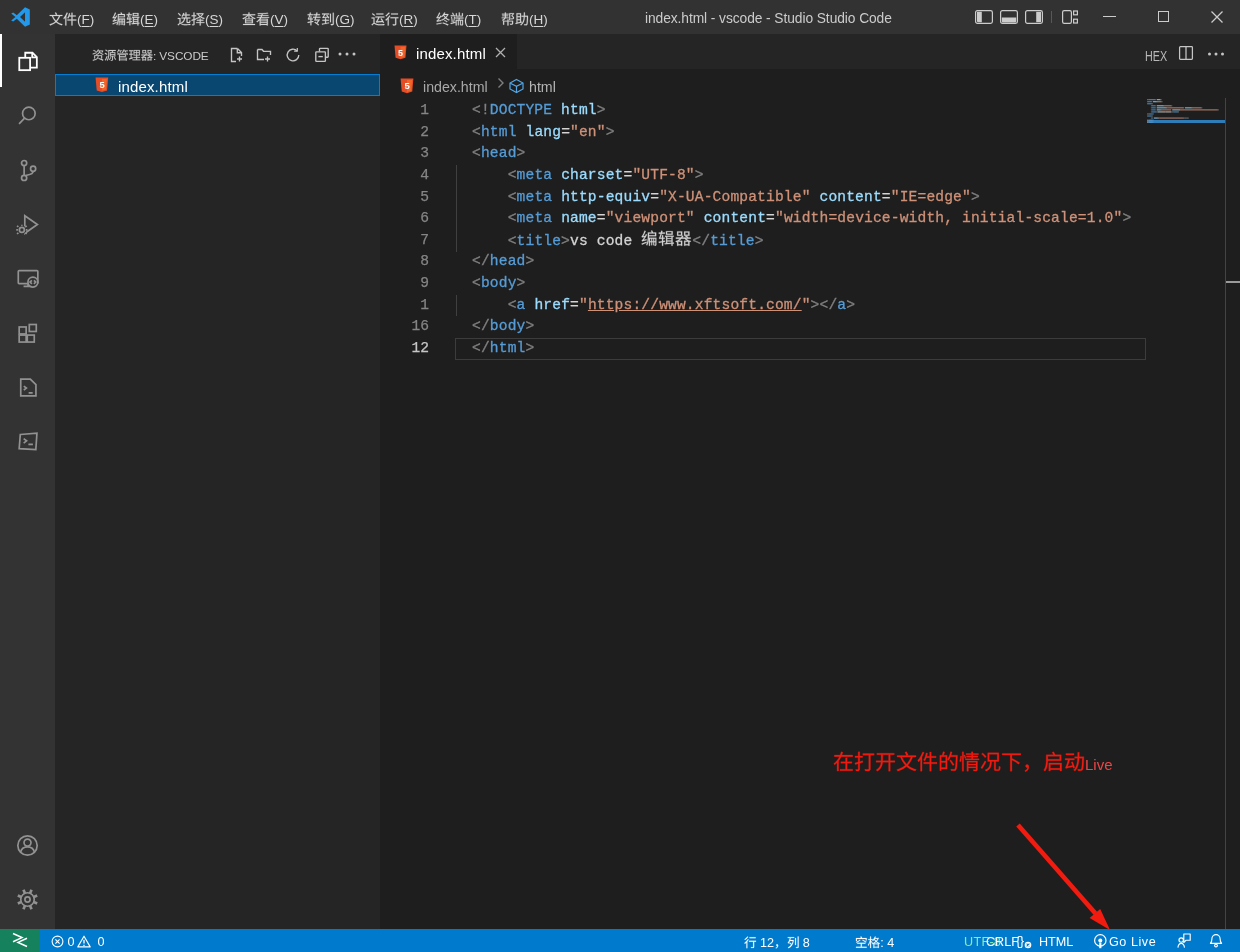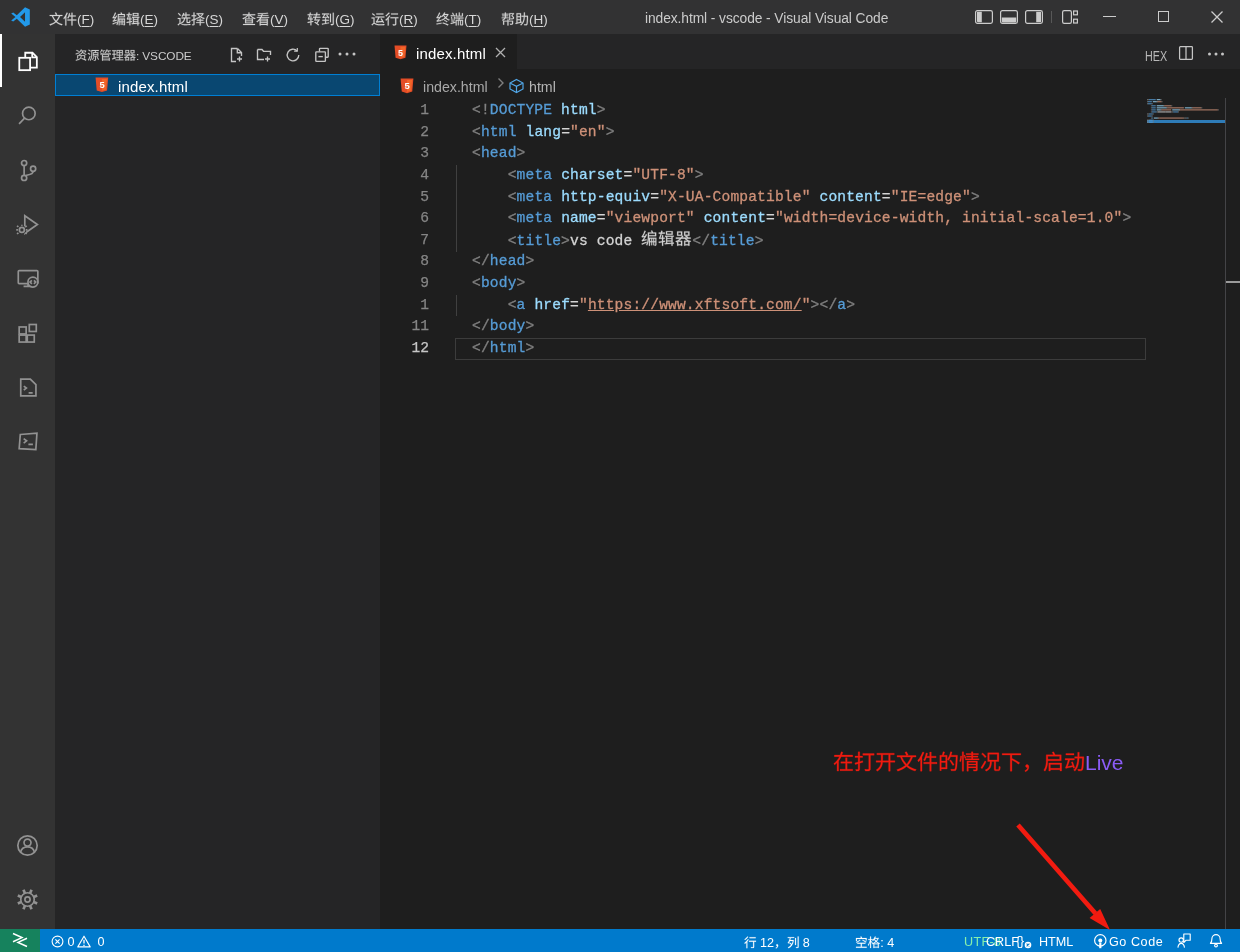--- a/index.html
+++ b/index.html
@@ -81,21 +81,21 @@
     <div class="cl">1</div>
     <div class="cl">2</div>
     <div class="cl">3</div>
     <div class="cl">4</div>
     <div class="cl">5</div>
     <div class="cl">6</div>
     <div class="cl">7</div>
     <div class="cl">8</div>
     <div class="cl">9</div>
     <div class="cl">1</div>
-    <div class="cl">11</div>
+    <div class="cl">16</div>
     <div class="cl" style="color:#c6c6c6">12</div>
   </div>
 <div id="code"><div class="cl"><span class="p">&lt;!</span><span class="t">DOCTYPE</span> <span class="a">html</span><span class="p">&gt;</span></div><div class="cl"><span class="p">&lt;</span><span class="t">html</span> <span class="a">lang</span><span class="w">=</span><span class="s">"en"</span><span class="p">&gt;</span></div><div class="cl"><span class="p">&lt;</span><span class="t">head</span><span class="p">&gt;</span></div><div class="cl">    <span class="p">&lt;</span><span class="t">meta</span> <span class="a">charset</span><span class="w">=</span><span class="s">"UTF-8"</span><span class="p">&gt;</span></div><div class="cl">    <span class="p">&lt;</span><span class="t">meta</span> <span class="a">http-equiv</span><span class="w">=</span><span class="s">"X-UA-Compatible"</span> <span class="a">content</span><span class="w">=</span><span class="s">"IE=edge"</span><span class="p">&gt;</span></div><div class="cl">    <span class="p">&lt;</span><span class="t">meta</span> <span class="a">name</span><span class="w">=</span><span class="s">"viewport"</span> <span class="a">content</span><span class="w">=</span><span class="s">"width=device-width, initial-scale=1.0"</span><span class="p">&gt;</span></div><div class="cl">    <span class="p">&lt;</span><span class="t">title</span><span class="p">&gt;</span><span class="w">vs code </span><svg style="overflow:visible;vertical-align:baseline" width="51" height="14.5" fill="#d4d4d4" stroke="#d4d4d4" stroke-width="14">
         <use href="#c2" transform="translate(0,14.5) scale(0.0165)"></use>
         <use href="#c3" transform="translate(17,14.5) scale(0.0165)"></use>
         <use href="#c20" transform="translate(34,14.5) scale(0.0165)"></use>
       </svg><span class="p">&lt;/</span><span class="t">title</span><span class="p">&gt;</span></div><div class="cl"><span class="p">&lt;/</span><span class="t">head</span><span class="p">&gt;</span></div><div class="cl"><span class="p">&lt;</span><span class="t">body</span><span class="p">&gt;</span></div><div class="cl">    <span class="p">&lt;</span><span class="t">a</span> <span class="a">href</span><span class="w">=</span><span class="s">"</span><span class="u">https://www.xftsoft.com/</span><span class="s">"</span><span class="p">&gt;</span><span class="p">&lt;/</span><span class="t">a</span><span class="p">&gt;</span></div><div class="cl"><span class="p">&lt;/</span><span class="t">body</span><span class="p">&gt;</span></div><div class="cl"><span class="p">&lt;/</span><span class="t">html</span><span class="p">&gt;</span></div></div>
 <div id="mmhl"></div>
 <svg class="abs" style="left:1147px;top:99.3px" width="92" height="30">
     <rect x="0" y="0" width="1.94" height="1.25" fill="#808080" opacity=".72"></rect>
@@ -370,22 +370,22 @@
       <use href="#c11" transform="translate(14,12.3) scale(0.014)"></use>
     </svg><span style="font-size:13.5px;color:#d6d6d6;letter-spacing:0px">(<u>R</u>)</span></div>
 <div class="abs" style="left:436px;top:10px;white-space:pre;height:17px;line-height:17px"><svg style="overflow:visible;vertical-align:baseline" width="28" height="12.3" fill="#d6d6d6" stroke="#d6d6d6" stroke-width="14">
       <use href="#c12" transform="translate(0,12.3) scale(0.014)"></use>
       <use href="#c13" transform="translate(14,12.3) scale(0.014)"></use>
     </svg><span style="font-size:13.5px;color:#d6d6d6;letter-spacing:0px">(<u>T</u>)</span></div>
 <div class="abs" style="left:501px;top:10px;white-space:pre;height:17px;line-height:17px"><svg style="overflow:visible;vertical-align:baseline" width="28" height="12.3" fill="#d6d6d6" stroke="#d6d6d6" stroke-width="14">
       <use href="#c14" transform="translate(0,12.3) scale(0.014)"></use>
       <use href="#c15" transform="translate(14,12.3) scale(0.014)"></use>
     </svg><span style="font-size:13.5px;color:#d6d6d6;letter-spacing:0px">(<u>H</u>)</span></div>
-<div class="abs" style="left:645px;top:10.5px;font-size:13.8px;color:#cbcbcb;line-height:1.15;letter-spacing:-0.08px">index.html - vscode - Visual Visual Code</div>
-<div class="abs" style="left:75px;top:45.5px;white-space:pre;height:17px;line-height:17px"><svg style="overflow:visible;vertical-align:baseline" width="61" height="10.7" fill="#cccccc" stroke="#cccccc" stroke-width="14">
+<div class="abs" style="left:645px;top:10.5px;font-size:13.8px;color:#cbcbcb;line-height:1.15;letter-spacing:-0.08px">index.html - vscode - Studio Studio Code</div>
+<div class="abs" style="left:92px;top:45.5px;white-space:pre;height:17px;line-height:17px"><svg style="overflow:visible;vertical-align:baseline" width="61" height="10.7" fill="#cccccc" stroke="#cccccc" stroke-width="14">
       <use href="#c16" transform="translate(0,10.7) scale(0.0122)"></use>
       <use href="#c17" transform="translate(12.2,10.7) scale(0.0122)"></use>
       <use href="#c18" transform="translate(24.4,10.7) scale(0.0122)"></use>
       <use href="#c19" transform="translate(36.6,10.7) scale(0.0122)"></use>
       <use href="#c20" transform="translate(48.8,10.7) scale(0.0122)"></use>
     </svg><span style="font-size:11.8px;color:#cccccc;letter-spacing:-0.1px">: VSCODE</span></div>
 <div class="abs" style="left:118px;top:78.3px;font-size:15px;color:#ffffff;line-height:1.15;letter-spacing:0.15px">index.html</div>
 <div class="abs" style="left:416px;top:44.7px;font-size:15px;color:#ffffff;line-height:1.15;letter-spacing:0.15px">index.html</div>
 <div class="abs" style="left:423px;top:78.8px;font-size:14.2px;color:#a9a9a9;line-height:1.15;">index.html</div>
 <div class="abs" style="left:529px;top:78.8px;font-size:14.2px;color:#b4b4b4;line-height:1.15;">html</div>
@@ -395,29 +395,29 @@
       <use href="#c23" transform="translate(42,18.5) scale(0.021)"></use>
       <use href="#c0" transform="translate(63,18.5) scale(0.021)"></use>
       <use href="#c1" transform="translate(84,18.5) scale(0.021)"></use>
       <use href="#c24" transform="translate(105,18.5) scale(0.021)"></use>
       <use href="#c25" transform="translate(126,18.5) scale(0.021)"></use>
       <use href="#c26" transform="translate(147,18.5) scale(0.021)"></use>
       <use href="#c27" transform="translate(168,18.5) scale(0.021)"></use>
       <use href="#c33" transform="translate(189,18.5) scale(0.021)"></use>
       <use href="#c28" transform="translate(210,18.5) scale(0.021)"></use>
       <use href="#c29" transform="translate(231,18.5) scale(0.021)"></use>
-    </svg><span style="font-size:21px;color:#8b5cf6;letter-spacing:0px">Live</span></div>
+    </svg><span style="font-size:15px;color:#ef4444;letter-spacing:0px">Live</span></div>
 <div class="abs" style="left:67.5px;top:935.3px;font-size:12.6px;color:#fff;line-height:1.15;">0</div>
 <div class="abs" style="left:97.5px;top:935.3px;font-size:12.6px;color:#fff;line-height:1.15;">0</div>
 <div class="abs" style="left:744px;top:935.3px;white-space:pre;height:13px;line-height:13px"><svg style="overflow:visible;vertical-align:baseline" width="12.6" height="11.1" fill="#fff" stroke="#fff" stroke-width="14">
       <use href="#c11" transform="translate(0,11.1) scale(0.0126)"></use>
     </svg><span style="font-size:12.6px;color:#fff;letter-spacing:0px"> 12</span><svg style="overflow:visible;vertical-align:baseline" width="12.6" height="11.1" fill="#fff" stroke="#fff" stroke-width="14">
       <use href="#c33" transform="translate(0,11.1) scale(0.0126)"></use>
     </svg><svg style="overflow:visible;vertical-align:baseline" width="12.6" height="11.1" fill="#fff" stroke="#fff" stroke-width="14">
       <use href="#c30" transform="translate(0,11.1) scale(0.0126)"></use>
     </svg><span style="font-size:12.6px;color:#fff;letter-spacing:0px"> 8</span></div>
 <div class="abs" style="left:855px;top:935.3px;white-space:pre;height:13px;line-height:13px"><svg style="overflow:visible;vertical-align:baseline" width="25.2" height="11.1" fill="#fff" stroke="#fff" stroke-width="14">
       <use href="#c31" transform="translate(0,11.1) scale(0.0126)"></use>
       <use href="#c32" transform="translate(12.6,11.1) scale(0.0126)"></use>
     </svg><span style="font-size:12.6px;color:#fff;letter-spacing:0px">: 4</span></div>
 <div class="abs" style="left:964px;top:935.3px;font-size:12.6px;color:#86efac;line-height:1.15;letter-spacing:0.3px">UTF-8</div>
 <div class="abs" style="left:970px;top:935.3px;font-size:12.6px;color:#fff;line-height:1.15;margin-left:16px;">CRLF</div>
 <div class="abs" style="left:1039px;top:935.3px;font-size:12.6px;color:#fff;line-height:1.15;">HTML</div>
-<div class="abs" style="left:1109px;top:935.3px;font-size:12.6px;color:#fff;line-height:1.15;letter-spacing:0.55px">Go Code</div>
+<div class="abs" style="left:1109px;top:935.3px;font-size:12.6px;color:#fff;line-height:1.15;letter-spacing:0.55px">Go Live</div>
 </body></html>

